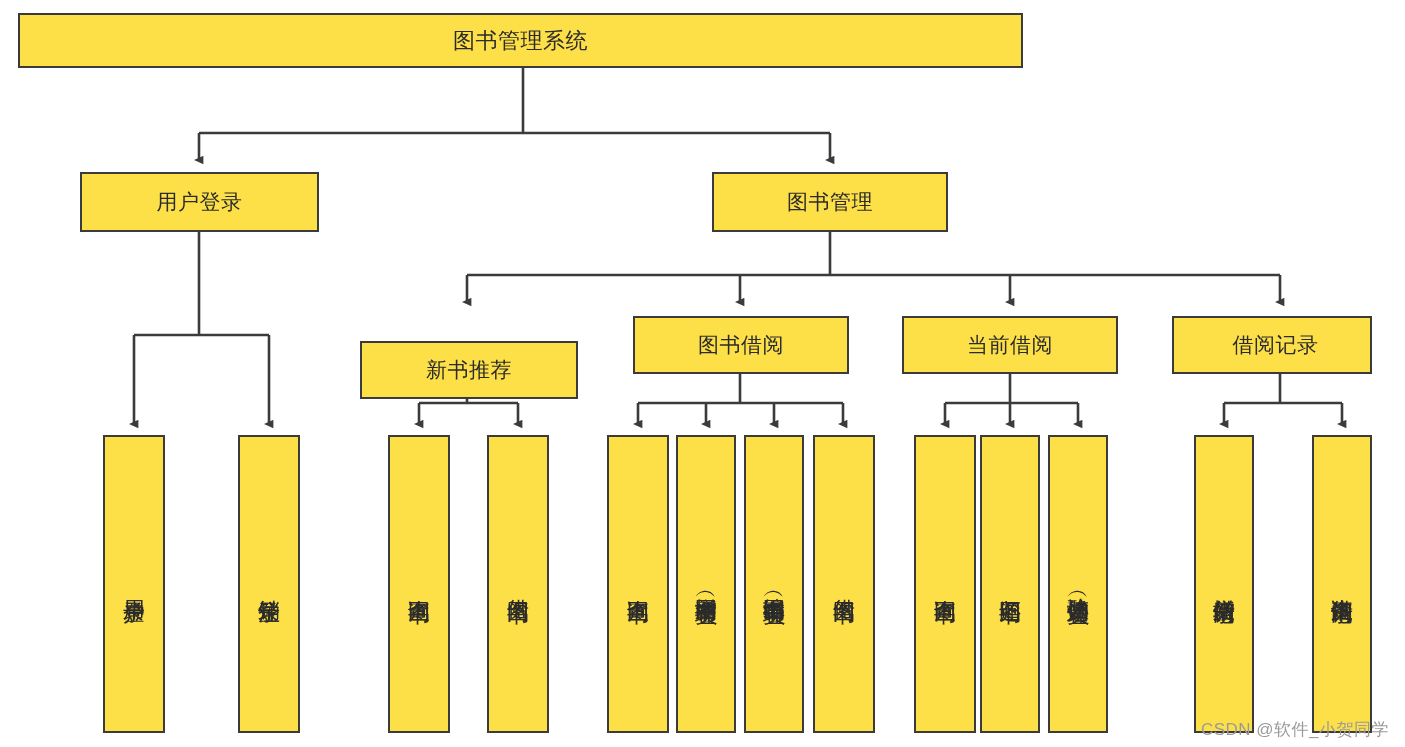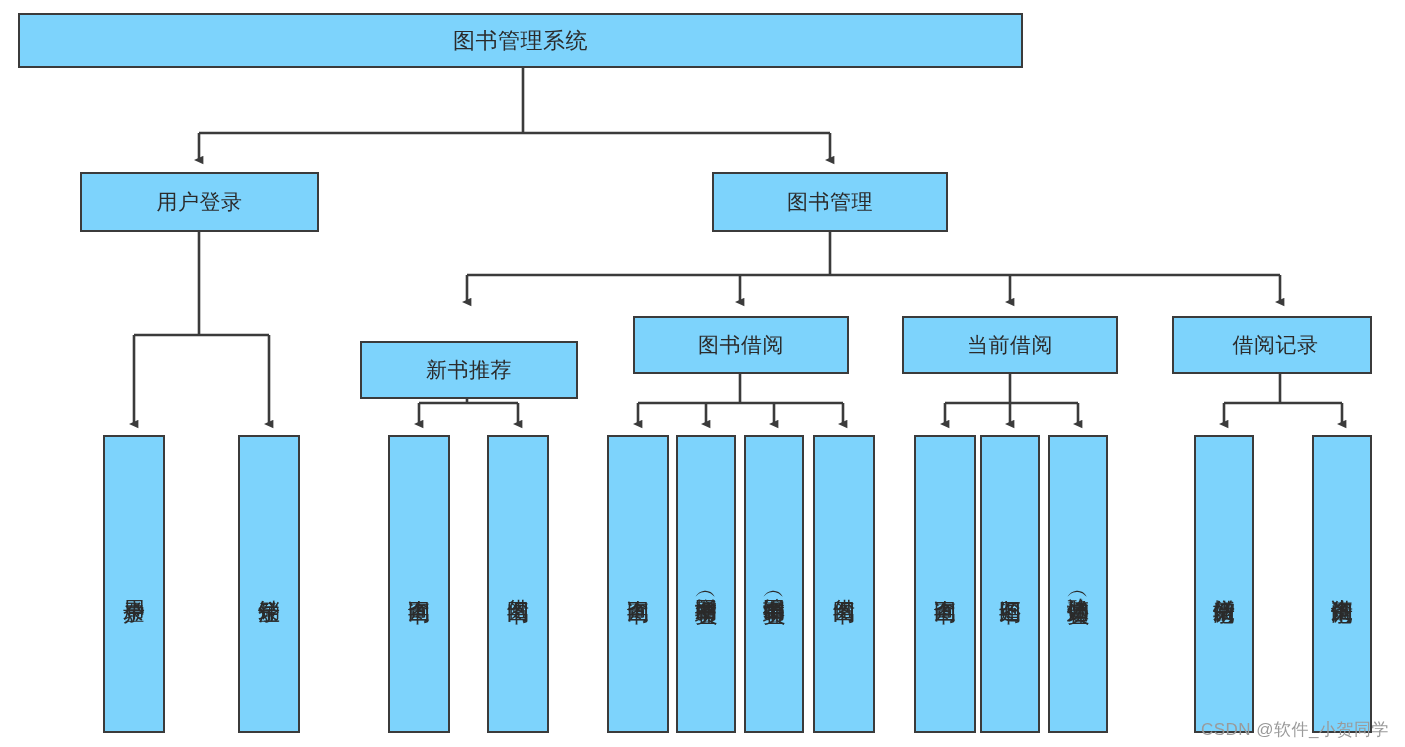--- a/index.html
+++ b/index.html
@@ -22,21 +22,21 @@
     left: 0;
     top: 0;
     width: 1405px;
     height: 747px;
     pointer-events: none;
   }
   .node {
     position: absolute;
     box-sizing: border-box;
     border: 2px solid #3b3b3b;
-    background: #7dd3fc;
+    background: #fde047;
     display: flex;
     align-items: center;
     justify-content: center;
     color: #2b2b2b;
   }
   .node .label {
     font-size: 21px;
     line-height: 1.15;
     letter-spacing: 0.5px;
     white-space: nowrap;

